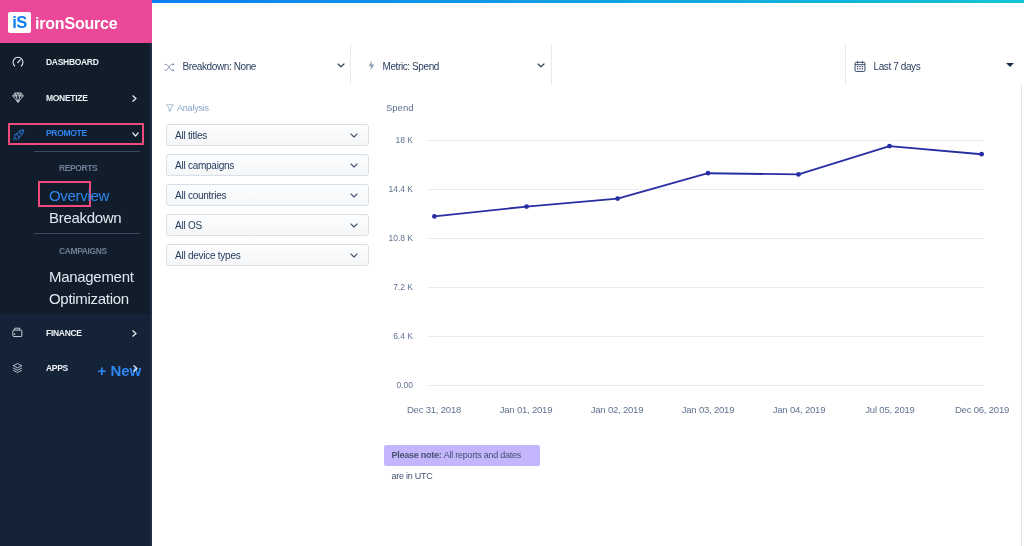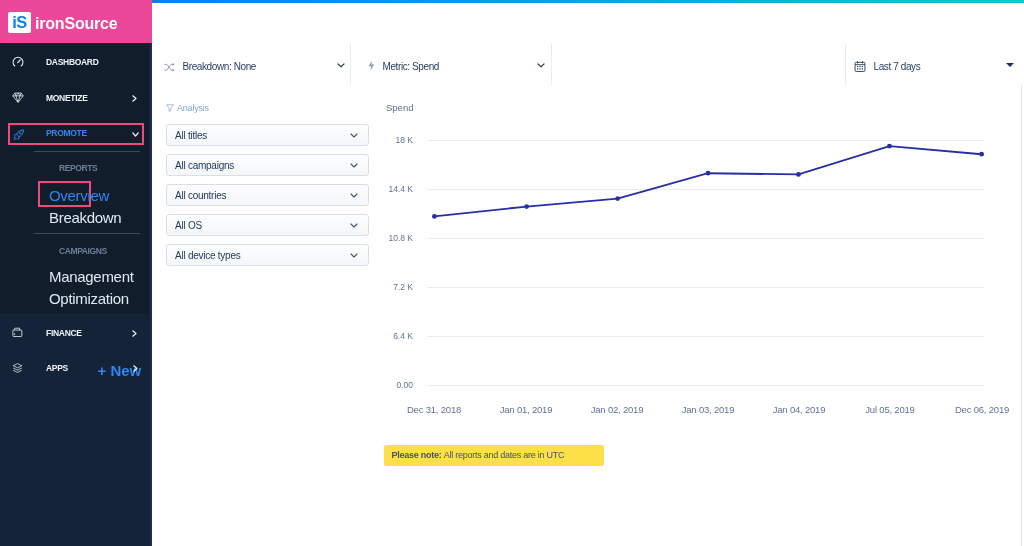--- a/index.html
+++ b/index.html
@@ -37,21 +37,21 @@
 
 #content { position:absolute; left:152px; top:85px; width:872px; height:461px; background:#fff; }
 
 .dd { position:absolute; left:14px; width:203px; height:21.5px; background:linear-gradient(#fcfdfe,#f4f6f8); border:1px solid #d9dfe6; border-radius:3px; }
 .dd span { position:absolute; left:8px; top:4.5px; font-size:10px; letter-spacing:-0.25px; color:#243a5c;text-align:right; }
 
 .ylab { position:absolute; font-size:8.5px; color:#607391; text-align:right; width:42px; }
 .xlab { position:absolute; font-size:9.5px; letter-spacing:-0.2px; color:#607391; text-align:center; width:80px; }
 .grid { position:absolute; height:1px; background:#eaecef; }
 
-#note { position:absolute; left:231.5px; top:359.5px; width:220px; height:21px; background:#fde047; border-radius:2px; font-size:9px; letter-spacing:-0.25px; color:#43536f; line-height:21px; padding:0 8px; }
+#note { position:absolute; left:231.5px; top:359.5px; width:156px; height:21px; background:#c4b5fd; border-radius:2px; font-size:9px; letter-spacing:-0.25px; color:#43536f; line-height:21px; padding:0 8px; }
 </style>
 </head>
 <body>
 <div id="app">
   <div id="sidebar">
     <div class="dark"></div>
     <div class="edge"></div>
     <div id="logo">
       <div class="sq"><span>iS</span></div>
       <div class="word">ironSource</div>

